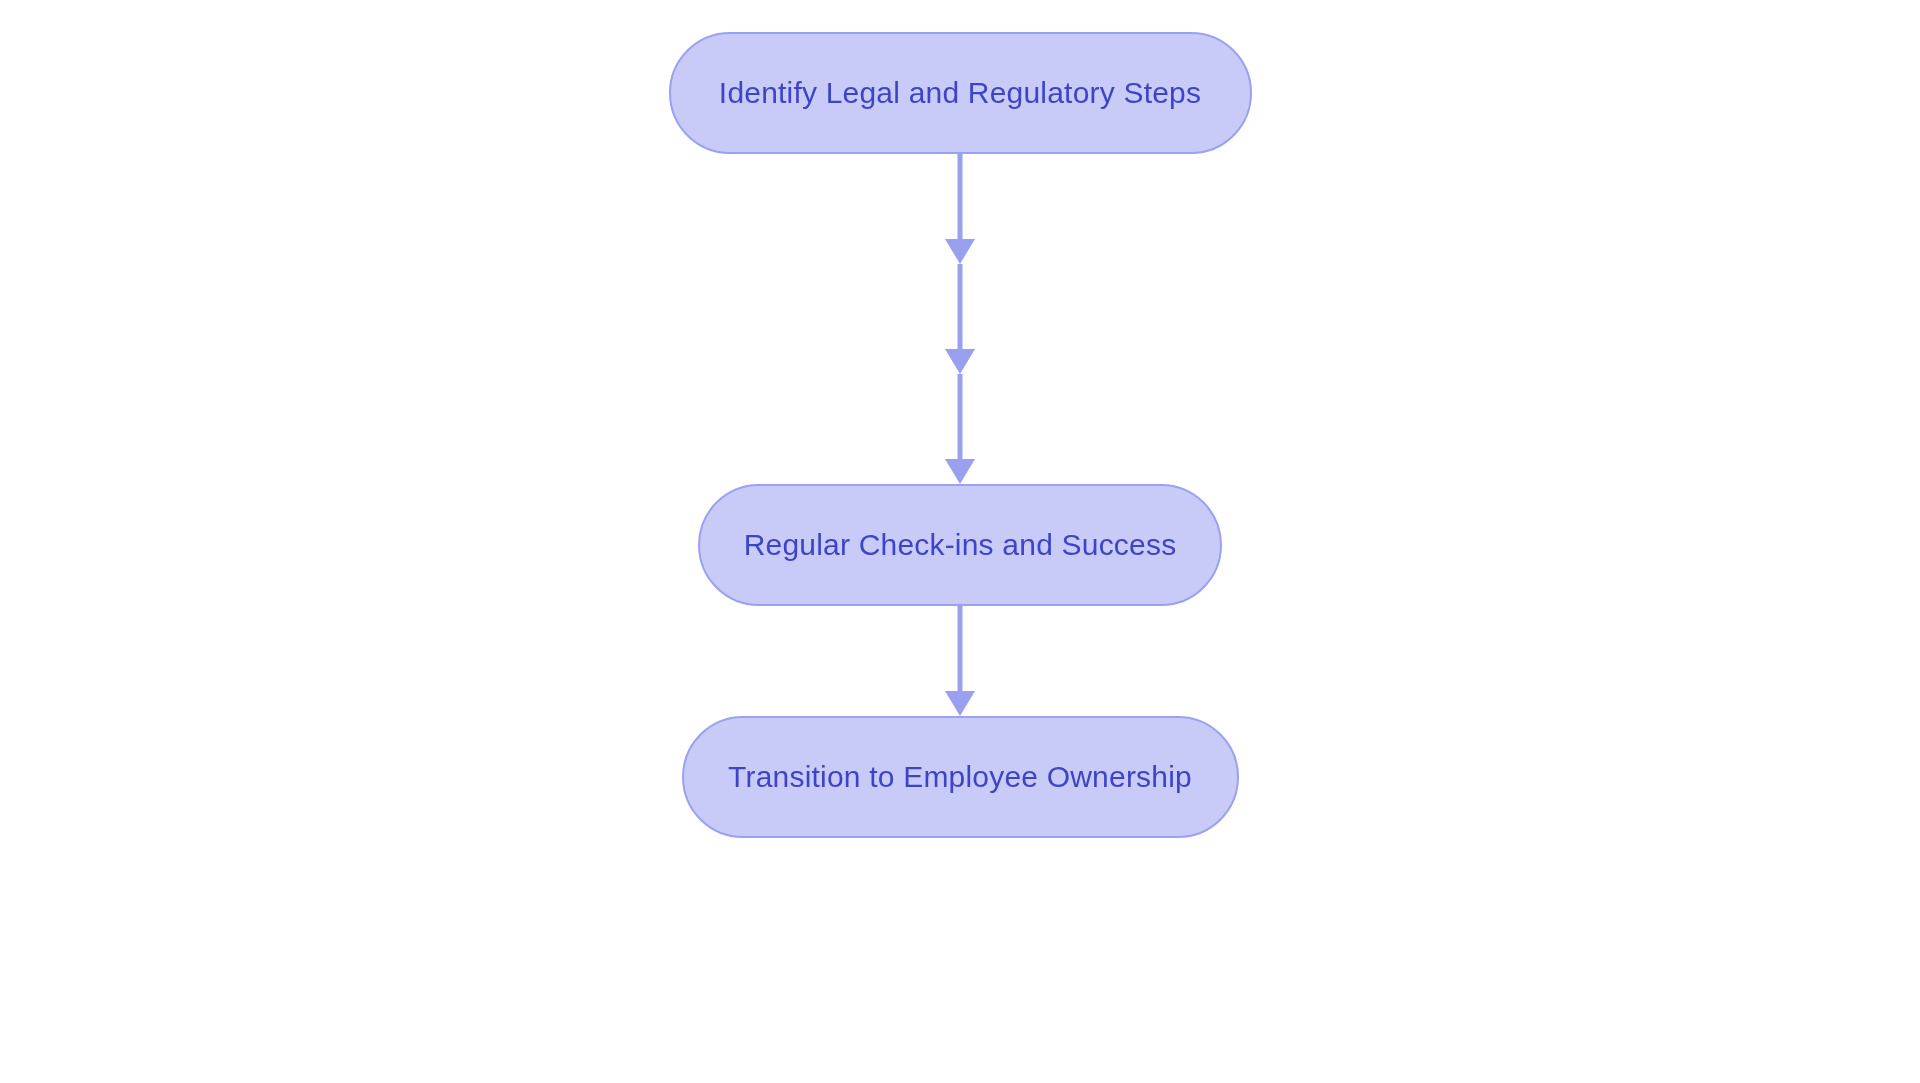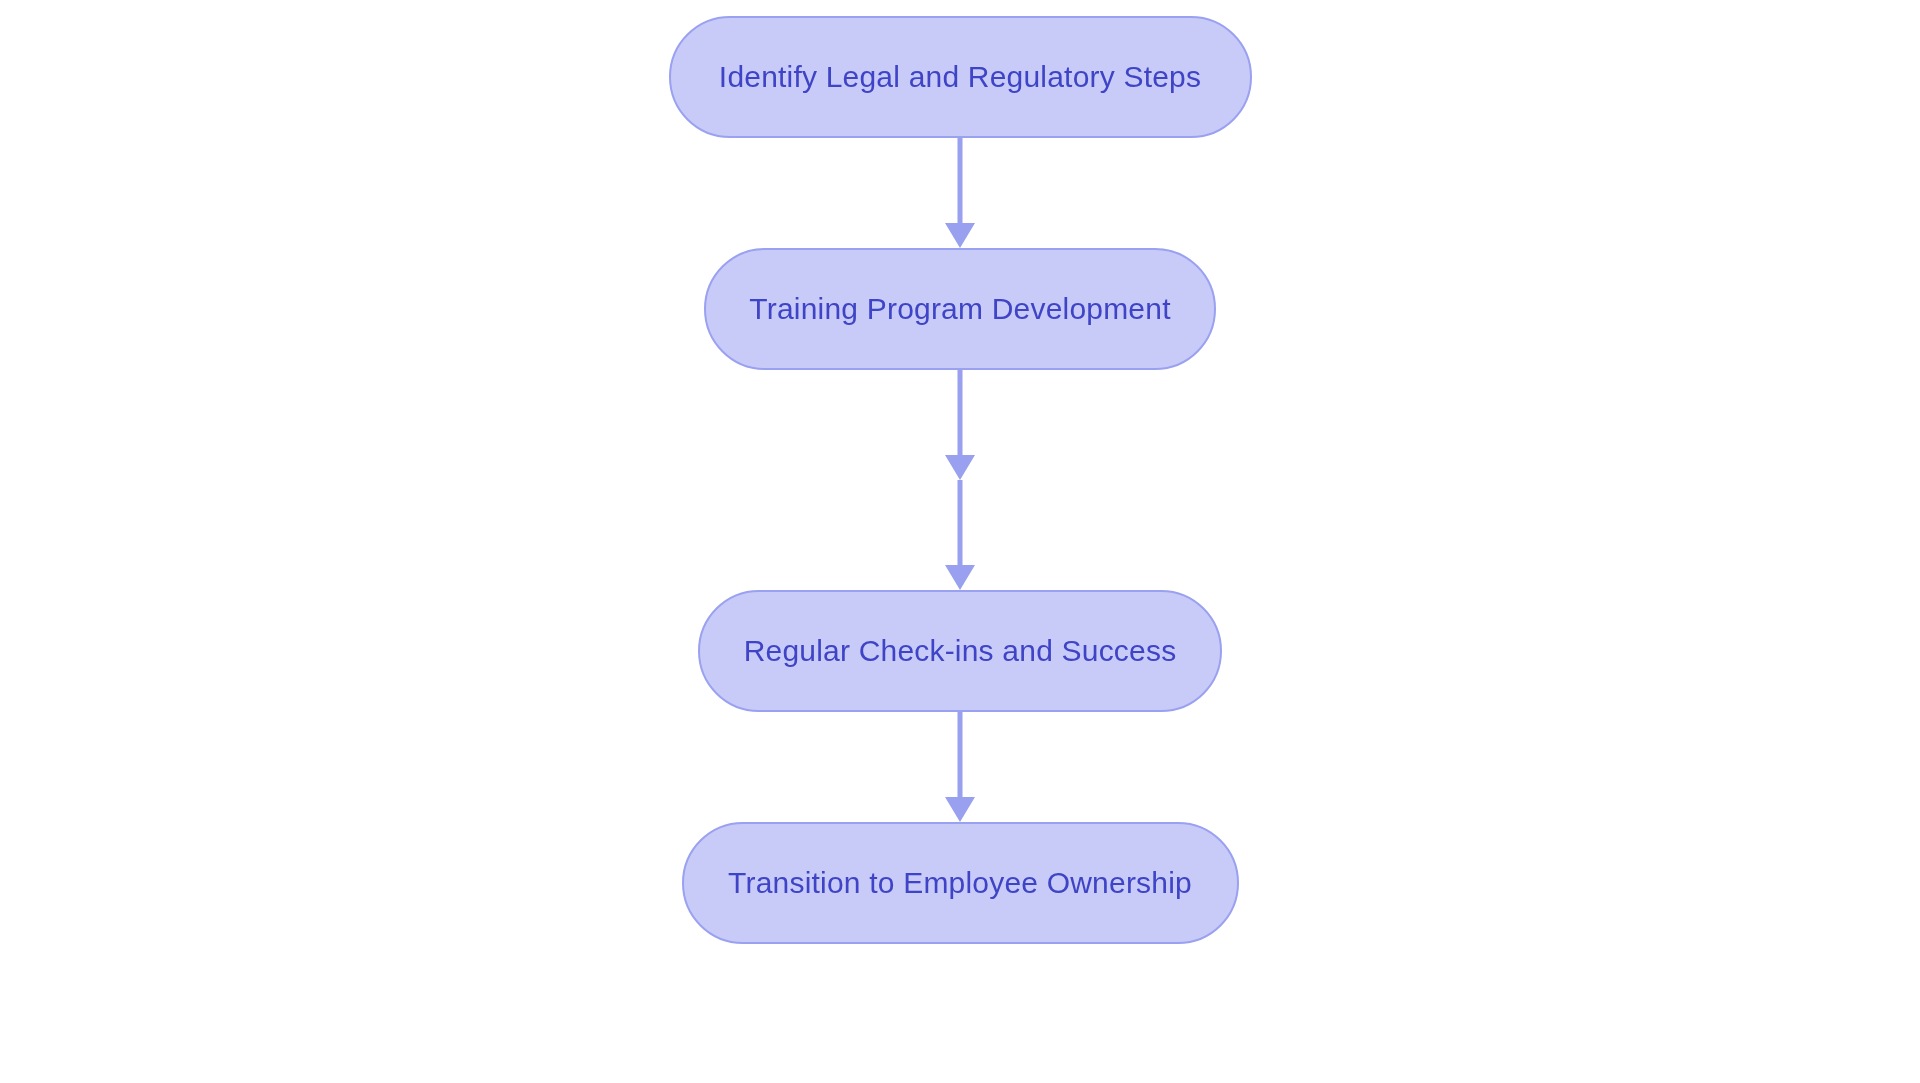--- a/index.html
+++ b/index.html
@@ -36,21 +36,21 @@
     justify-content: center;
     flex: 0 0 auto;
   }
   .node span {
     font-size: 30px;
     font-weight: 500;
     letter-spacing: 0.2px;
     color: var(--node-text);
     white-space: nowrap;
   }
-  .w1 { width: 583px; }
+  .w1 { width: 583px; margin-top: 16px; }
   .w2 { width: 512px; }
   .w3 { width: 453px; }
   .w4 { width: 524px; }
   .w5 { width: 557px; justify-content: center; }
   .arrow {
     position: relative;
     width: 30px;
     height: 110px;
     flex: 0 0 auto;
   }
@@ -82,23 +82,20 @@
 
   <div class="node w1">
     <span>Identify Legal and Regulatory Steps</span>
   </div>
 
   <div class="arrow">
     <div class="shaft"></div>
     <div class="head"></div>
   </div>
 
-  <div class="node w2">
-    <span>Training Program Development</span>
-  </div>
 
   <div class="arrow">
     <div class="shaft"></div>
     <div class="head"></div>
   </div>
 
 
   <div class="arrow">
     <div class="shaft"></div>
     <div class="head"></div>

